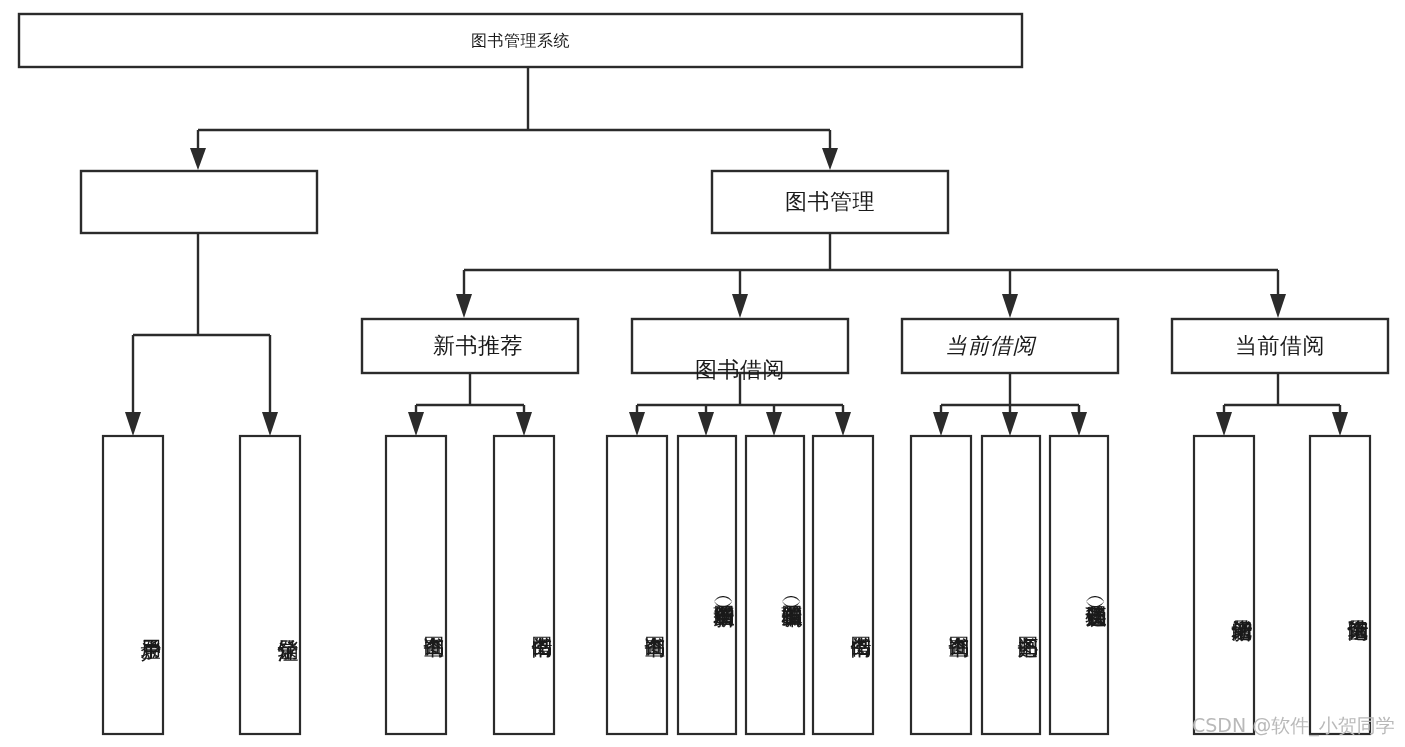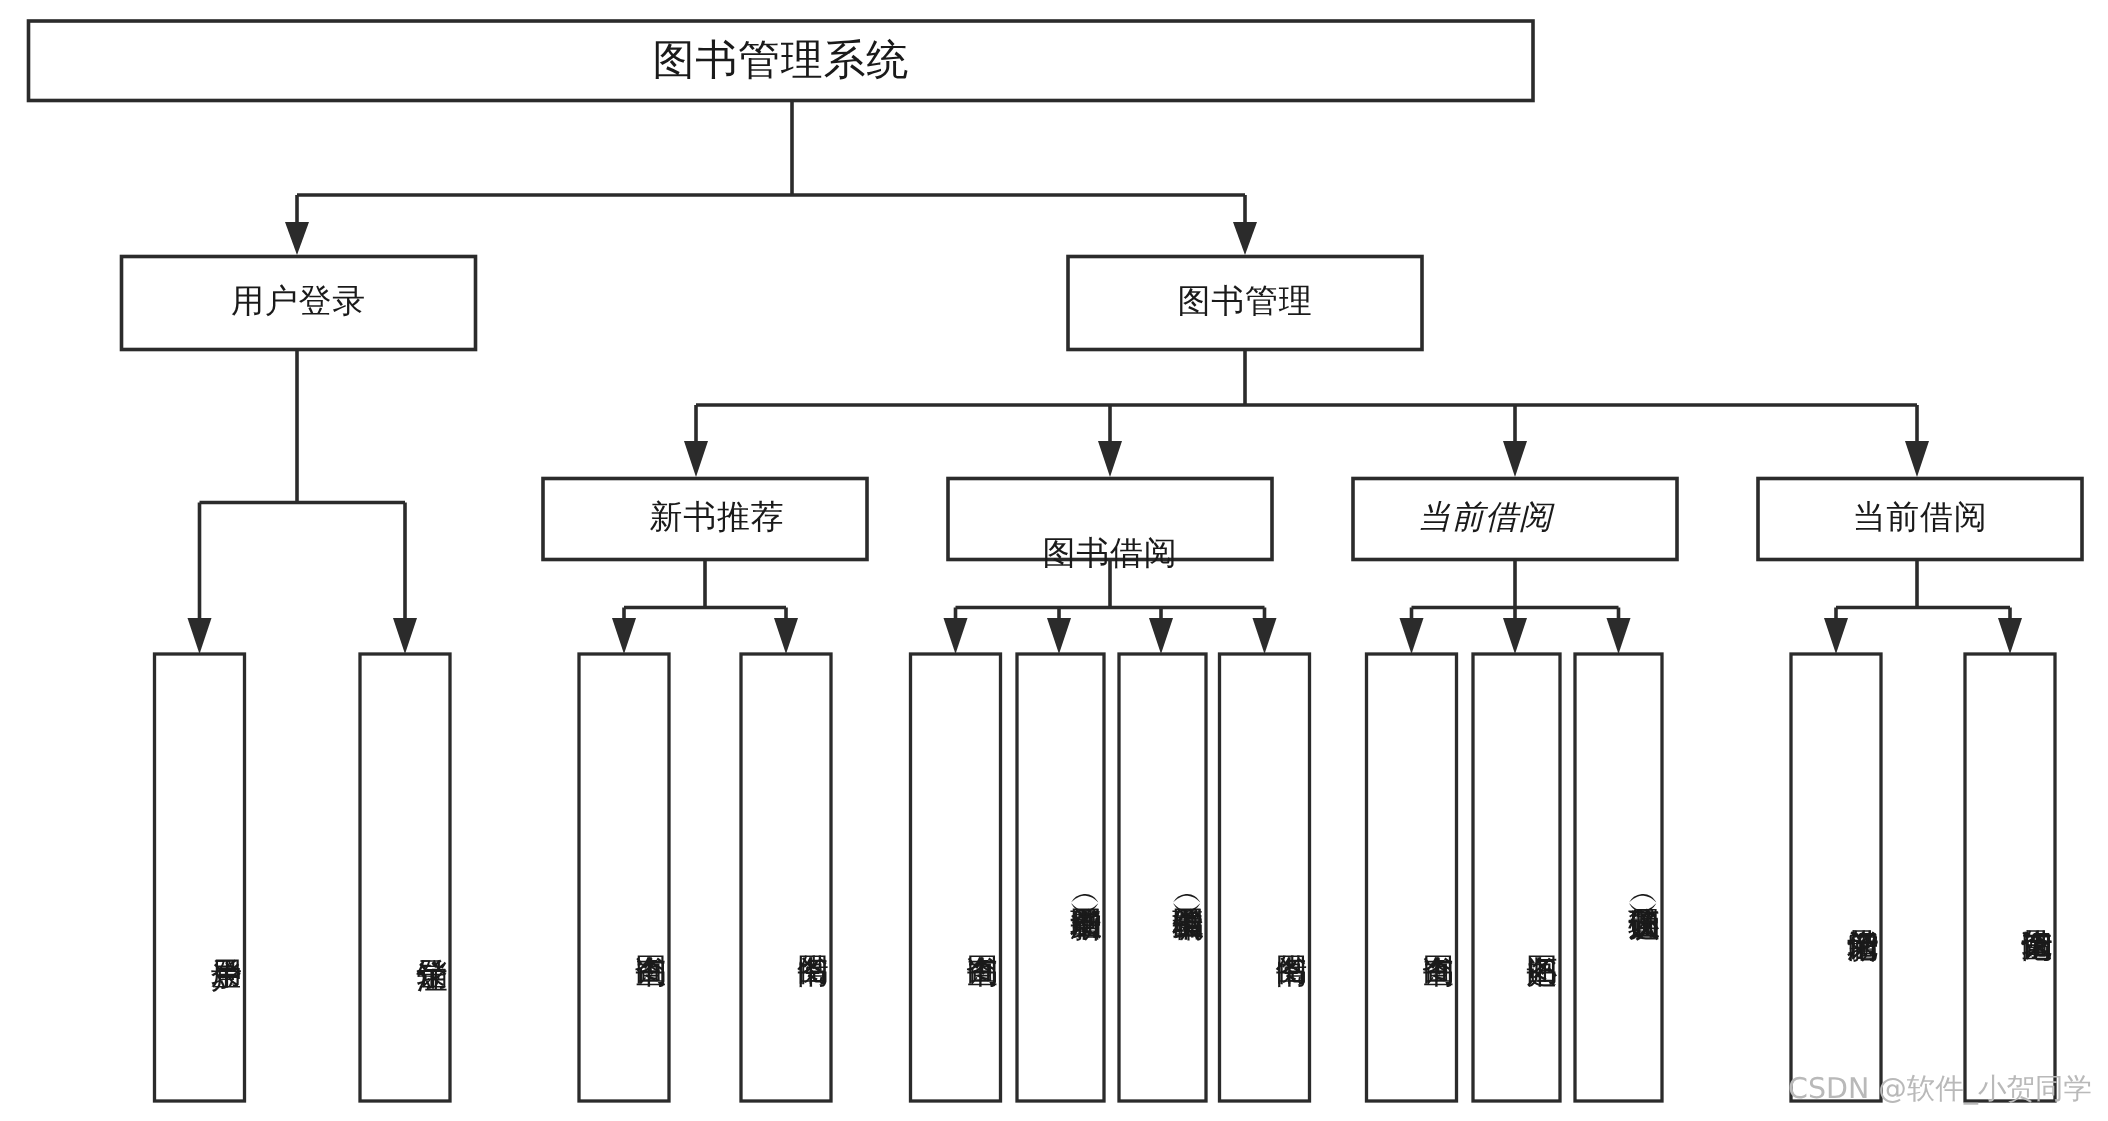--- a/index.html
+++ b/index.html
@@ -184,23 +184,22 @@
     <rect class="node-box-thin" x="813" y="436" width="60" height="298"></rect>
 
     <rect class="node-box-thin" x="911" y="436" width="60" height="298"></rect>
     <rect class="node-box-thin" x="982" y="436" width="58" height="298"></rect>
     <rect class="node-box-thin" x="1050" y="436" width="58" height="298"></rect>
 
     <rect class="node-box-thin" x="1194" y="436" width="60" height="298"></rect>
     <rect class="node-box-thin" x="1310" y="436" width="60" height="298"></rect>
   </svg>
 
-  <div class="node-label-h" style="left:19px; top:14px; width:1003px; height:53px; font-size:28px;">图书管理系统</div>
-
-  <div class="node-label-h" style="left:81px; top:171px; width:236px; height:62px;">用户登录</div>
+  <div class="node-label-h" style="left:19px; top:14px; width:1003px; height:53px; font-size:16px;">图书管理系统</div>
+
   <div class="node-label-h" style="left:712px; top:171px; width:236px; height:62px;">图书管理</div>
 
   <div class="node-label-h" style="left:362px; top:319px; width:232px; height:54px;">新书推荐</div>
   <div class="node-label-h" style="left:632px; top:319px; width:216px; height:54px;margin-top:24px;">图书借阅</div>
   <div class="node-label-h" style="left:902px; top:319px; width:176px; height:54px;font-style:italic;">当前借阅</div>
   <div class="node-label-h" style="left:1172px; top:319px; width:216px; height:54px;">当前借阅</div>
 
   <div class="node-label-v" style="left:103px; top:512px; width:60px; height:222px;">用户登录</div>
   <div class="node-label-v" style="left:240px; top:512px; width:60px; height:222px;">注销登录</div>
 

